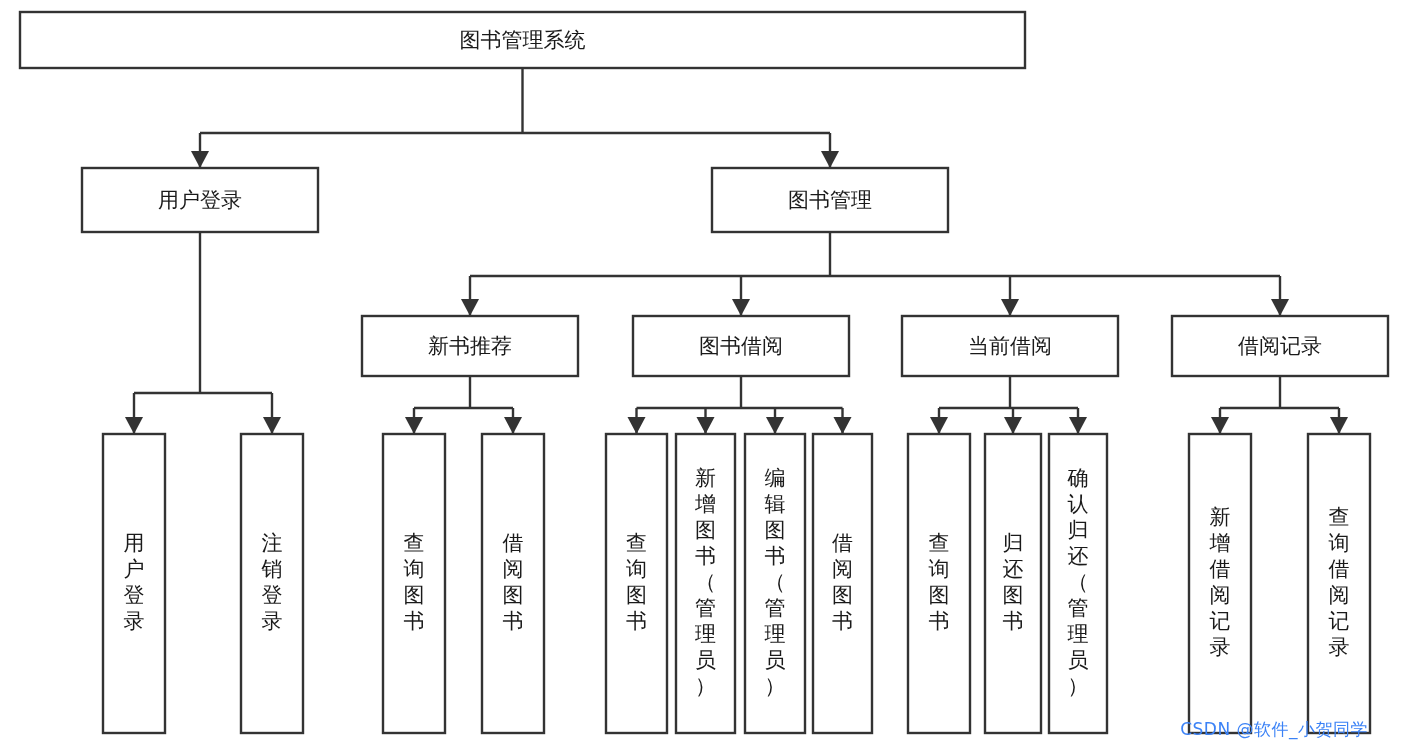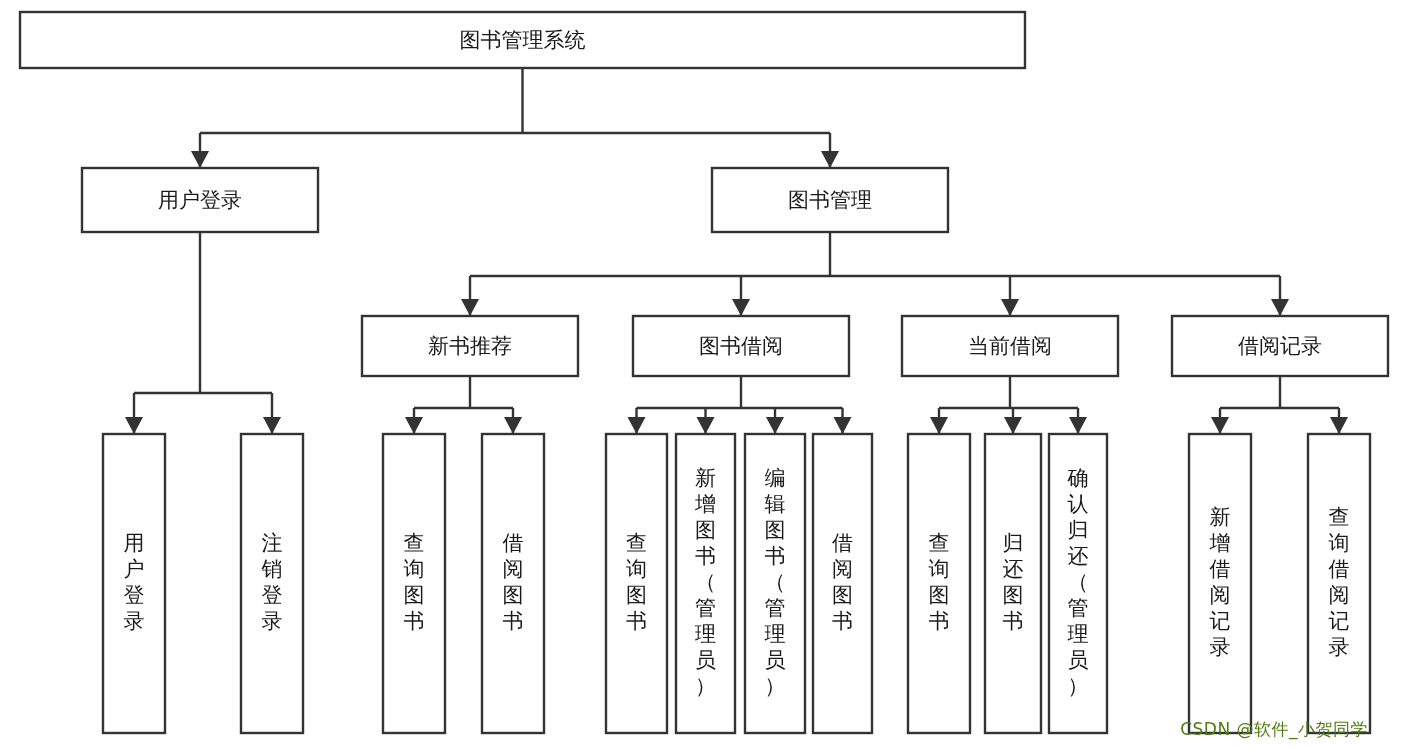--- a/index.html
+++ b/index.html
@@ -54,21 +54,21 @@
     font-size: 21px;
     fill: #1a1a1a;
     text-anchor: middle;
   }
   .watermark-text {
     position: absolute;
     right: 8px;
     bottom: 6px;
     font-family: "DejaVu Sans", "Liberation Sans", sans-serif;
     font-size: 17px;
-    color: #4d7c0f;
+    color: #3b82f6;
     letter-spacing: 0.5px;
     white-space: nowrap;
     pointer-events: none;
   }
 </style>
 </head>
 <body>
 
 <div id="diagram-root">
   <svg class="diagram-canvas" viewBox="0 0 1405 747">

